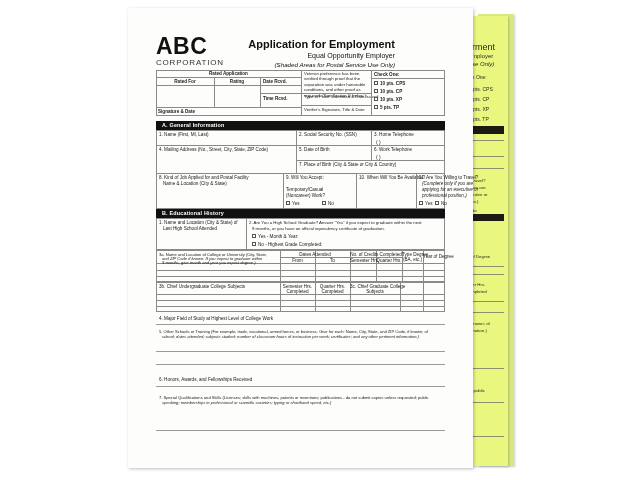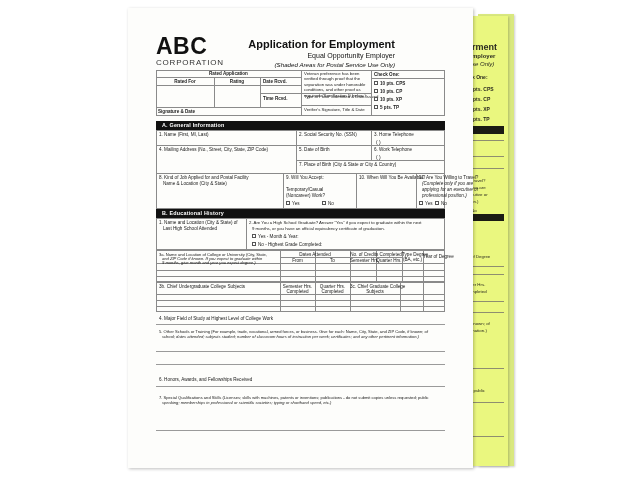--- a/index.html
+++ b/index.html
@@ -19,21 +19,21 @@
   }
   #sheet-yellow{
     left:470px;top:16px;width:38px;height:450px;
     background:#eaf77f;
   }
   
   #yellow-ghost{
     position:absolute;left:470px;top:16px;width:38px;height:450px;
     overflow:hidden;pointer-events:none;
   }
-  #yellow-ghost .gi{position:absolute;font-weight:bold;color:#2a2a20;white-space:nowrap;}
+  #yellow-ghost .gi{position:absolute;font-weight:normal;color:#2a2a20;white-space:nowrap;}
   #yellow-ghost .gl{position:absolute;background:#8e8e70;height:1px;}
   #yellow-ghost .gbar{position:absolute;background:#1b1b14;}
 
   
   #sheet-white{
     position:absolute;left:128px;top:8px;width:345px;height:460px;
     background:#fdfdfb;
     box-shadow:1px 1px 3px rgba(0,0,0,.25);
   }
   #page{position:absolute;left:0;top:0;width:345px;height:460px;}

